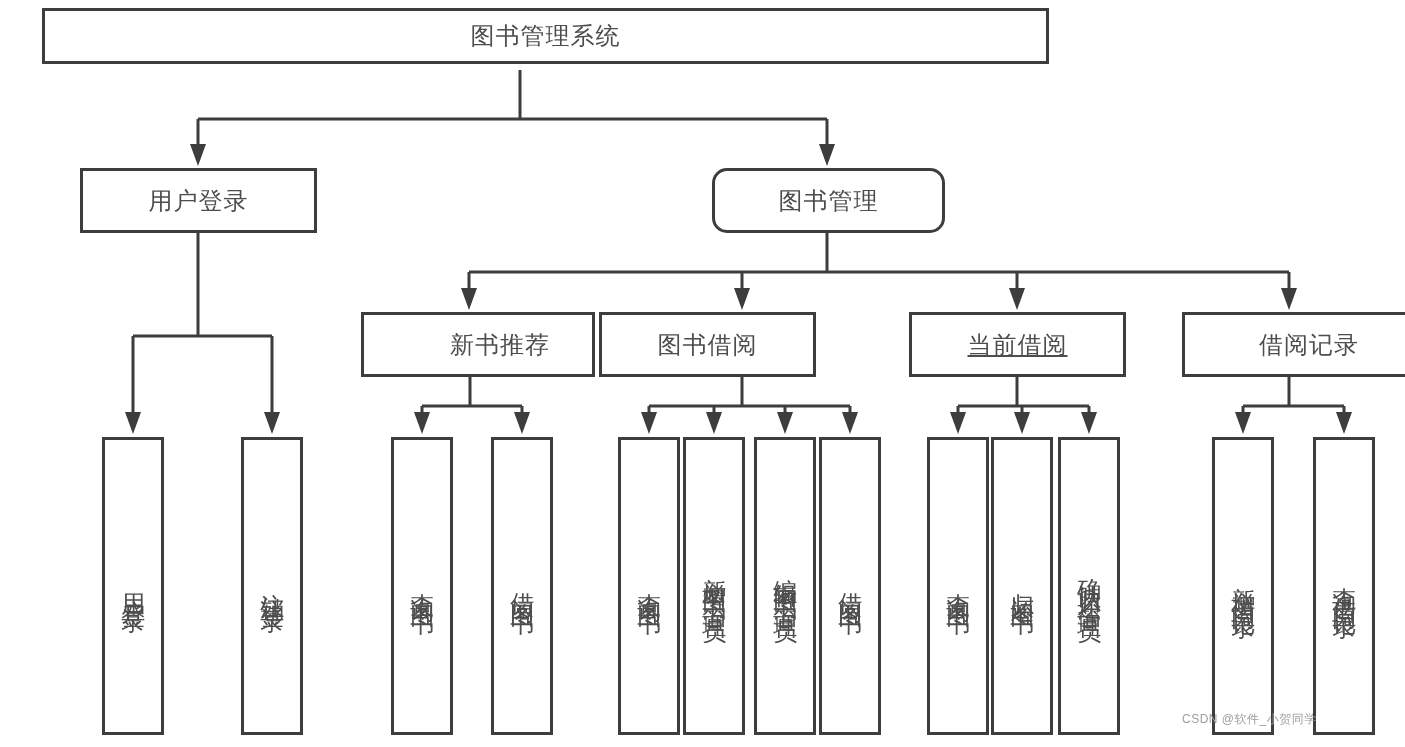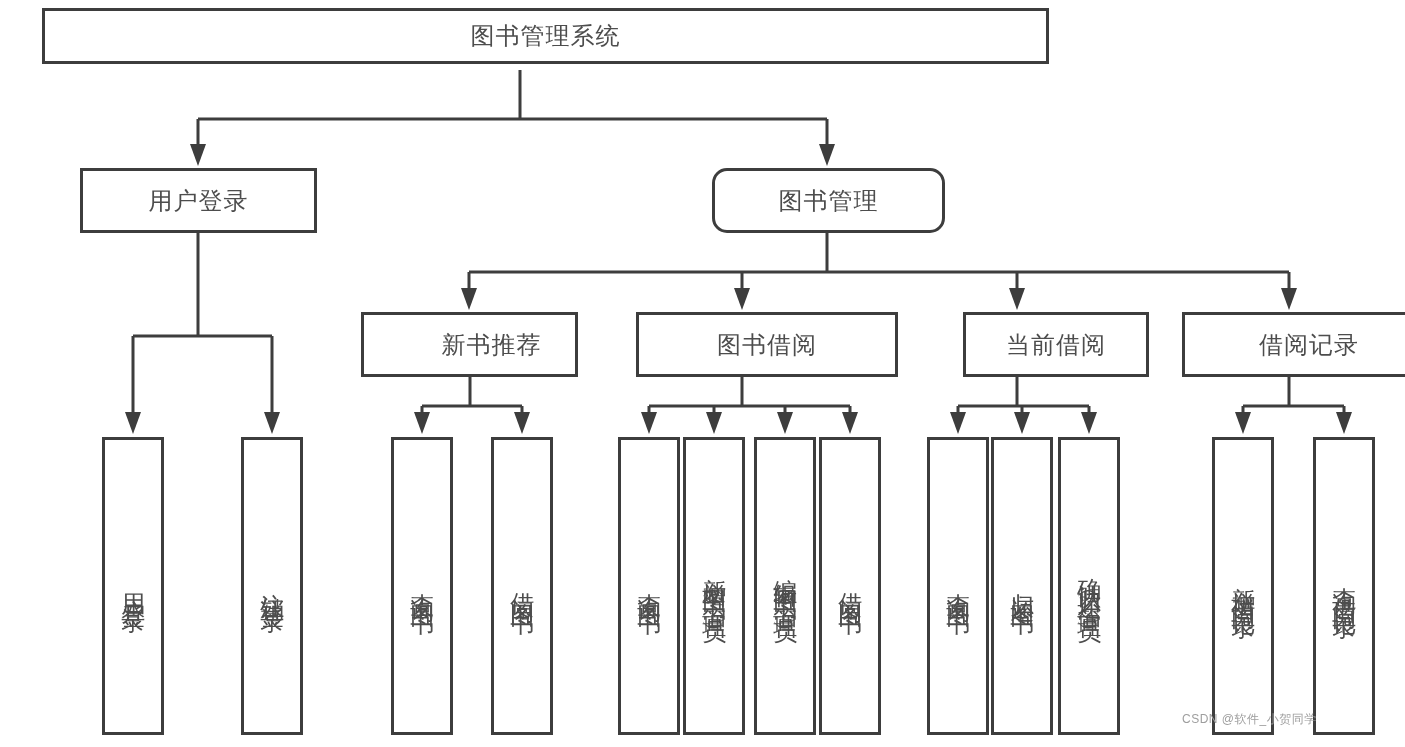--- a/index.html
+++ b/index.html
@@ -119,27 +119,27 @@
     <span class="lbl">图书管理系统</span>
   </div>
 
   <div class="box hbox" style="left:80px;top:168px;width:237px;height:65px;">
     <span class="lbl">用户登录</span>
   </div>
   <div class="box hbox" style="left:712px;top:168px;width:233px;height:65px;border-radius:15px;">
     <span class="lbl">图书管理</span>
   </div>
 
-  <div class="box hbox" style="left:361px;top:312px;width:217px;height:65px;padding-left:44px;">
+  <div class="box hbox" style="left:361px;top:312px;width:234px;height:65px;padding-left:44px;">
     <span class="lbl">新书推荐</span>
   </div>
-  <div class="box hbox" style="left:636px;top:312px;width:262px;height:65px;">
+  <div class="box hbox" style="left:599px;top:312px;width:217px;height:65px;">
     <span class="lbl">图书借阅</span>
   </div>
-  <div class="box hbox" style="left:963px;top:312px;width:186px;height:65px;">
+  <div class="box hbox" style="left:909px;top:312px;width:217px;height:65px;text-decoration:underline;">
     <span class="lbl">当前借阅</span>
   </div>
   <div class="box hbox" style="left:1182px;top:312px;width:254px;height:65px;">
     <span class="lbl">借阅记录</span>
   </div>
 
   <div class="box leaf" style="left:102px;top:437px;width:62px;height:298px;">
     <span class="lbl">用户登录</span>
   </div>
   <div class="box leaf" style="left:241px;top:437px;width:62px;height:298px;">

